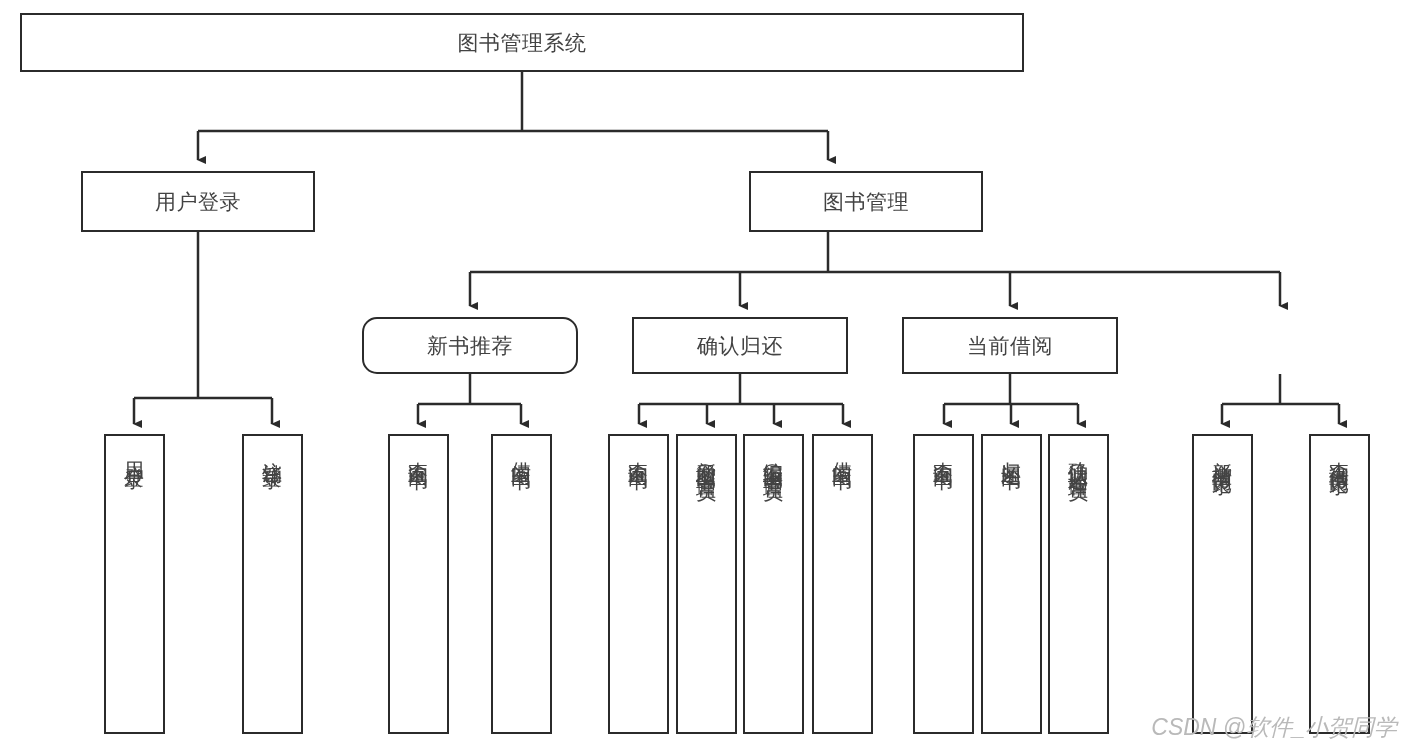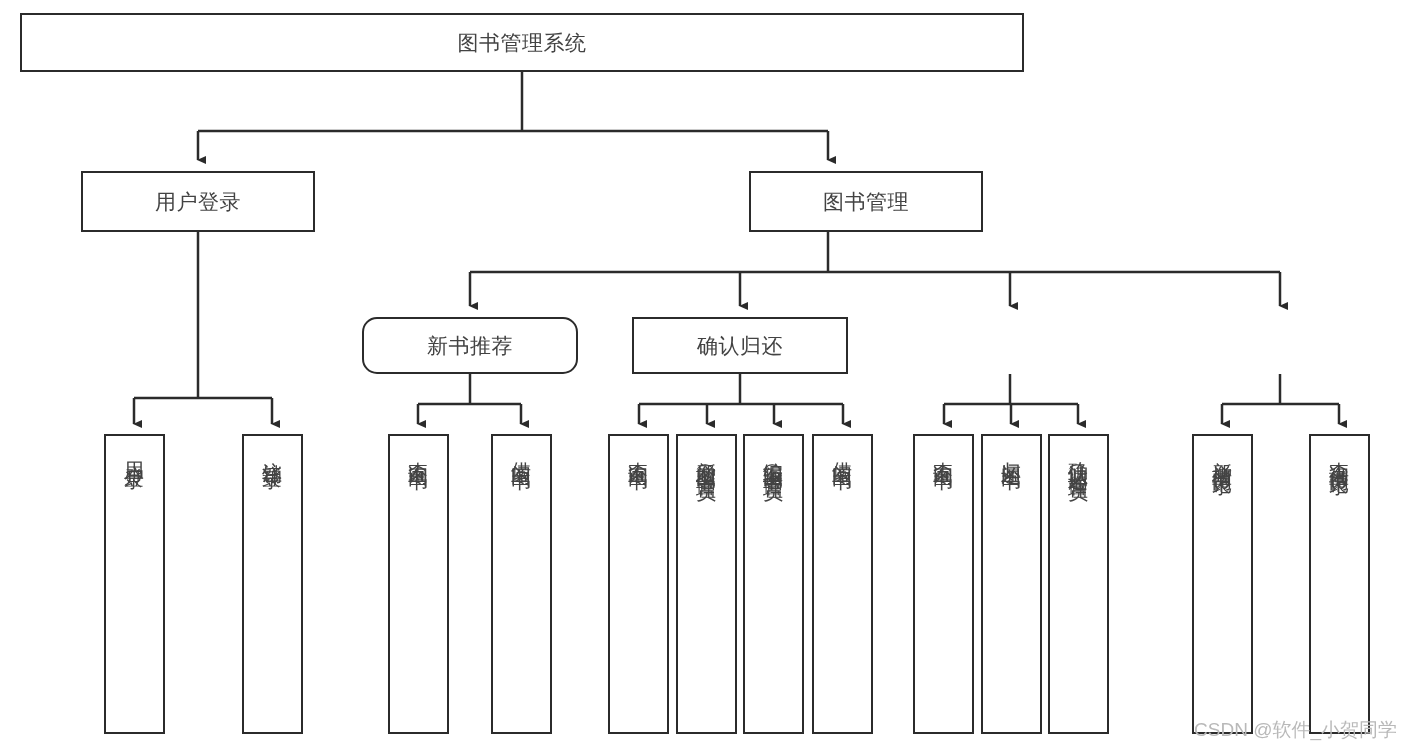--- a/index.html
+++ b/index.html
@@ -60,25 +60,26 @@
     text-orientation: upright;
     font-size: 20px;
     line-height: 1.0;
     letter-spacing: 3px;
     white-space: nowrap;
   }
   .watermark {
     position: absolute;
     right: 8px;
     bottom: 4px;
-    font-size: 19px;
+    font-size: 23px;
     color: #b9b9b9;
     z-index: 6;
     white-space: nowrap;
     font-family: "Liberation Sans", "DejaVu Sans", sans-serif;
+    font-style: italic;
   }
 </style>
 </head>
 <body>
 
 <div id="canvas">
 
   <svg id="edges" viewBox="0 0 1405 747">
     <defs>
       <marker id="arw" markerWidth="10" markerHeight="10" refX="4" refY="8" orient="auto" markerUnits="userSpaceOnUse">
@@ -139,20 +140,23 @@
   <div class="node horiz" style="left:749px; top:171px; width:234px; height:61px;">
     <span class="lbl">图书管理</span>
   </div>
 
   <div class="node horiz" style="left:362px; top:317px; width:216px; height:57px;border-radius:15px;">
     <span class="lbl">新书推荐</span>
   </div>
   <div class="node horiz" style="left:632px; top:317px; width:216px; height:57px;">
     <span class="lbl">确认归还</span>
   </div>
+  <div class="node horiz" style="left:902px; top:317px; width:216px; height:57px;">
+    <span class="lbl">当前借阅</span>
+  </div>
 
   <div class="node vert" style="left:104px; top:434px; width:61px; height:300px;">
     <span class="lbl">用户登录</span>
   </div>
   <div class="node vert" style="left:242px; top:434px; width:61px; height:300px;">
     <span class="lbl">注销登录</span>
   </div>
 
   <div class="node vert" style="left:388px; top:434px; width:61px; height:300px;">
     <span class="lbl">查询图书</span>

